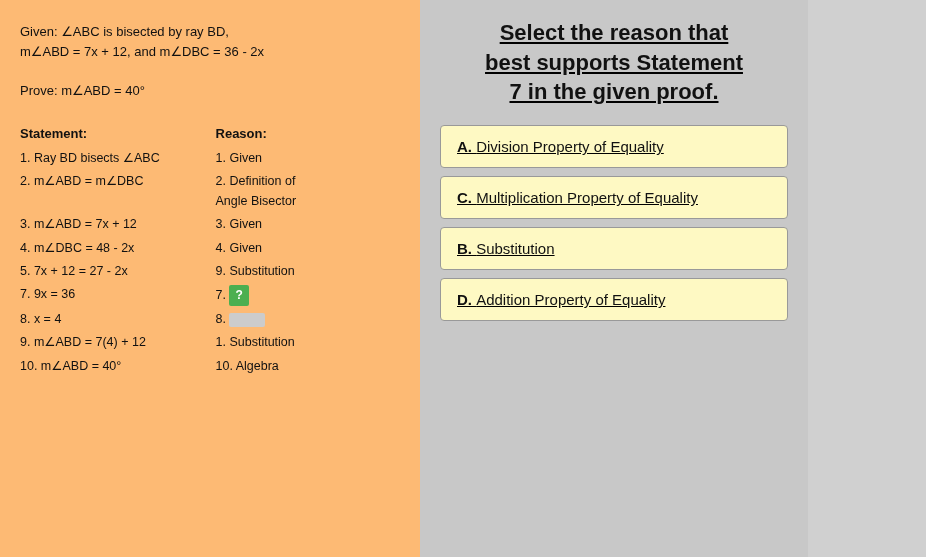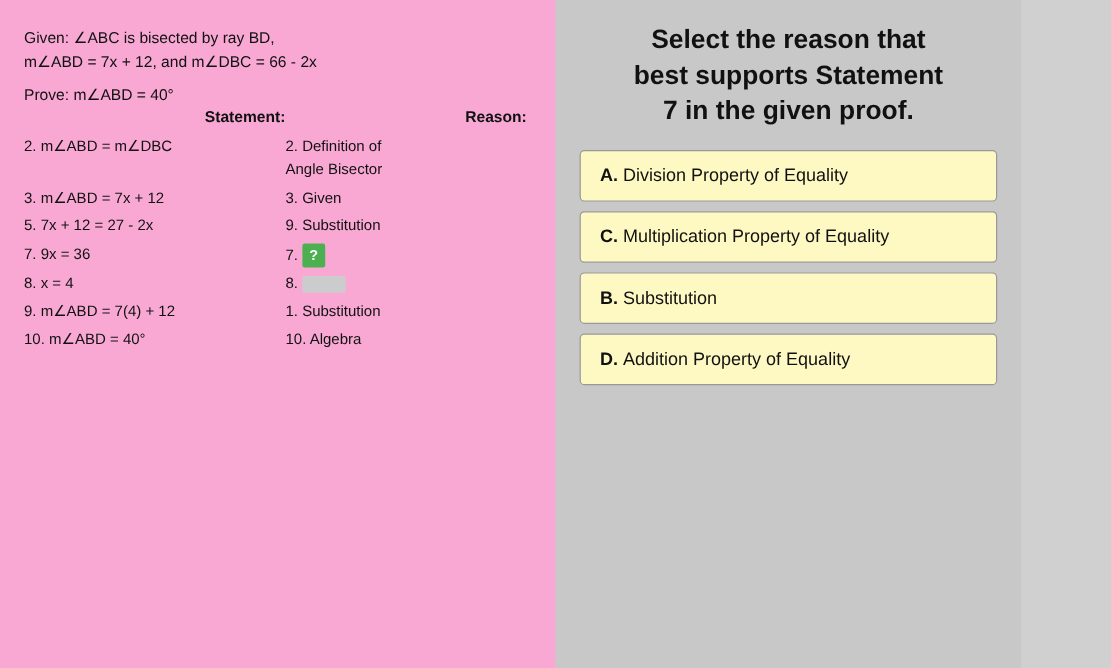--- a/index.html
+++ b/index.html
@@ -6,59 +6,60 @@
     body {
       width: 926px;
       height: 557px;
       display: flex;
       font-family: Arial, sans-serif;
       background: #d0d0d0;
       overflow: hidden;
     }
 
     .left-panel {
-      width: 463px;
-      background: #f9a8d4;
+      width: 420px;
+      background: #fdba74;
       padding: 22px 24px 16px 20px;
       display: flex;
       flex-direction: column;
-      gap: 0;
+      gap: 12px;
     }
 
     .right-panel {
       width: 388px;
       background: #c8c8c8;
       padding: 18px 20px 18px 20px;
       display: flex;
       flex-direction: column;
       gap: 0;
+      text-decoration: underline;
     }
 
     .given-text {
       font-size: 13px;
       color: #111;
       line-height: 1.5;
       margin-bottom: 10px;
     }
 
     .prove-text {
       font-size: 13px;
       color: #111;
-      margin-bottom: 4px;
+      margin-bottom: 16px;
     }
 
     .proof-table {
       width: 100%;
       font-size: 12.5px;
       color: #111;
       border-collapse: collapse;
     }
 
     .proof-table th {
-      text-align: right;
+      text-align: left;
       font-weight: bold;
       padding: 0 0 6px 0;
       font-size: 13px;
     }
 
     .proof-table th:first-child {
       width: 52%;
     }
 
     .proof-table th:last-child {
@@ -114,41 +115,49 @@
     .answer-letter {
       font-weight: bold;
     }
   </style>
 </head>
 <body>
 
 <div class="left-panel">
   <div class="given-text">
     <span>Given: ∠ABC is bisected by ray BD,</span><br>
-    <span>m∠ABD = 7x + 12, and m∠DBC = 66 - 2x</span>
+    <span>m∠ABD = 7x + 12, and m∠DBC = 36 - 2x</span>
   </div>
   <div class="prove-text">
     <span>Prove: m∠ABD = 40°</span>
   </div>
 
   <table class="proof-table">
     <thead>
       <tr>
         <th>Statement:</th>
         <th>Reason:</th>
       </tr>
     </thead>
     <tbody id="proof-tbody">
+    <tr>
+          <td>1. Ray BD bisects ∠ABC</td>
+          <td>1. Given</td>
+        </tr>
         <tr>
           <td>2. m∠ABD = m∠DBC</td>
           <td>2. Definition of<br>   Angle Bisector</td>
         </tr>
         <tr>
           <td>3. m∠ABD = 7x + 12</td>
           <td>3. Given</td>
+        </tr>
+        <tr>
+          <td>4. m∠DBC = 48 - 2x</td>
+          <td>4. Given</td>
         </tr>
         <tr>
           <td>5. 7x + 12 = 27 - 2x</td>
           <td>9. Substitution</td>
         </tr>
         <tr>
           <td>7. 9x = 36</td>
           <td>7. <span class="highlight-box"> ? </span></td>
         </tr>
         <tr>

